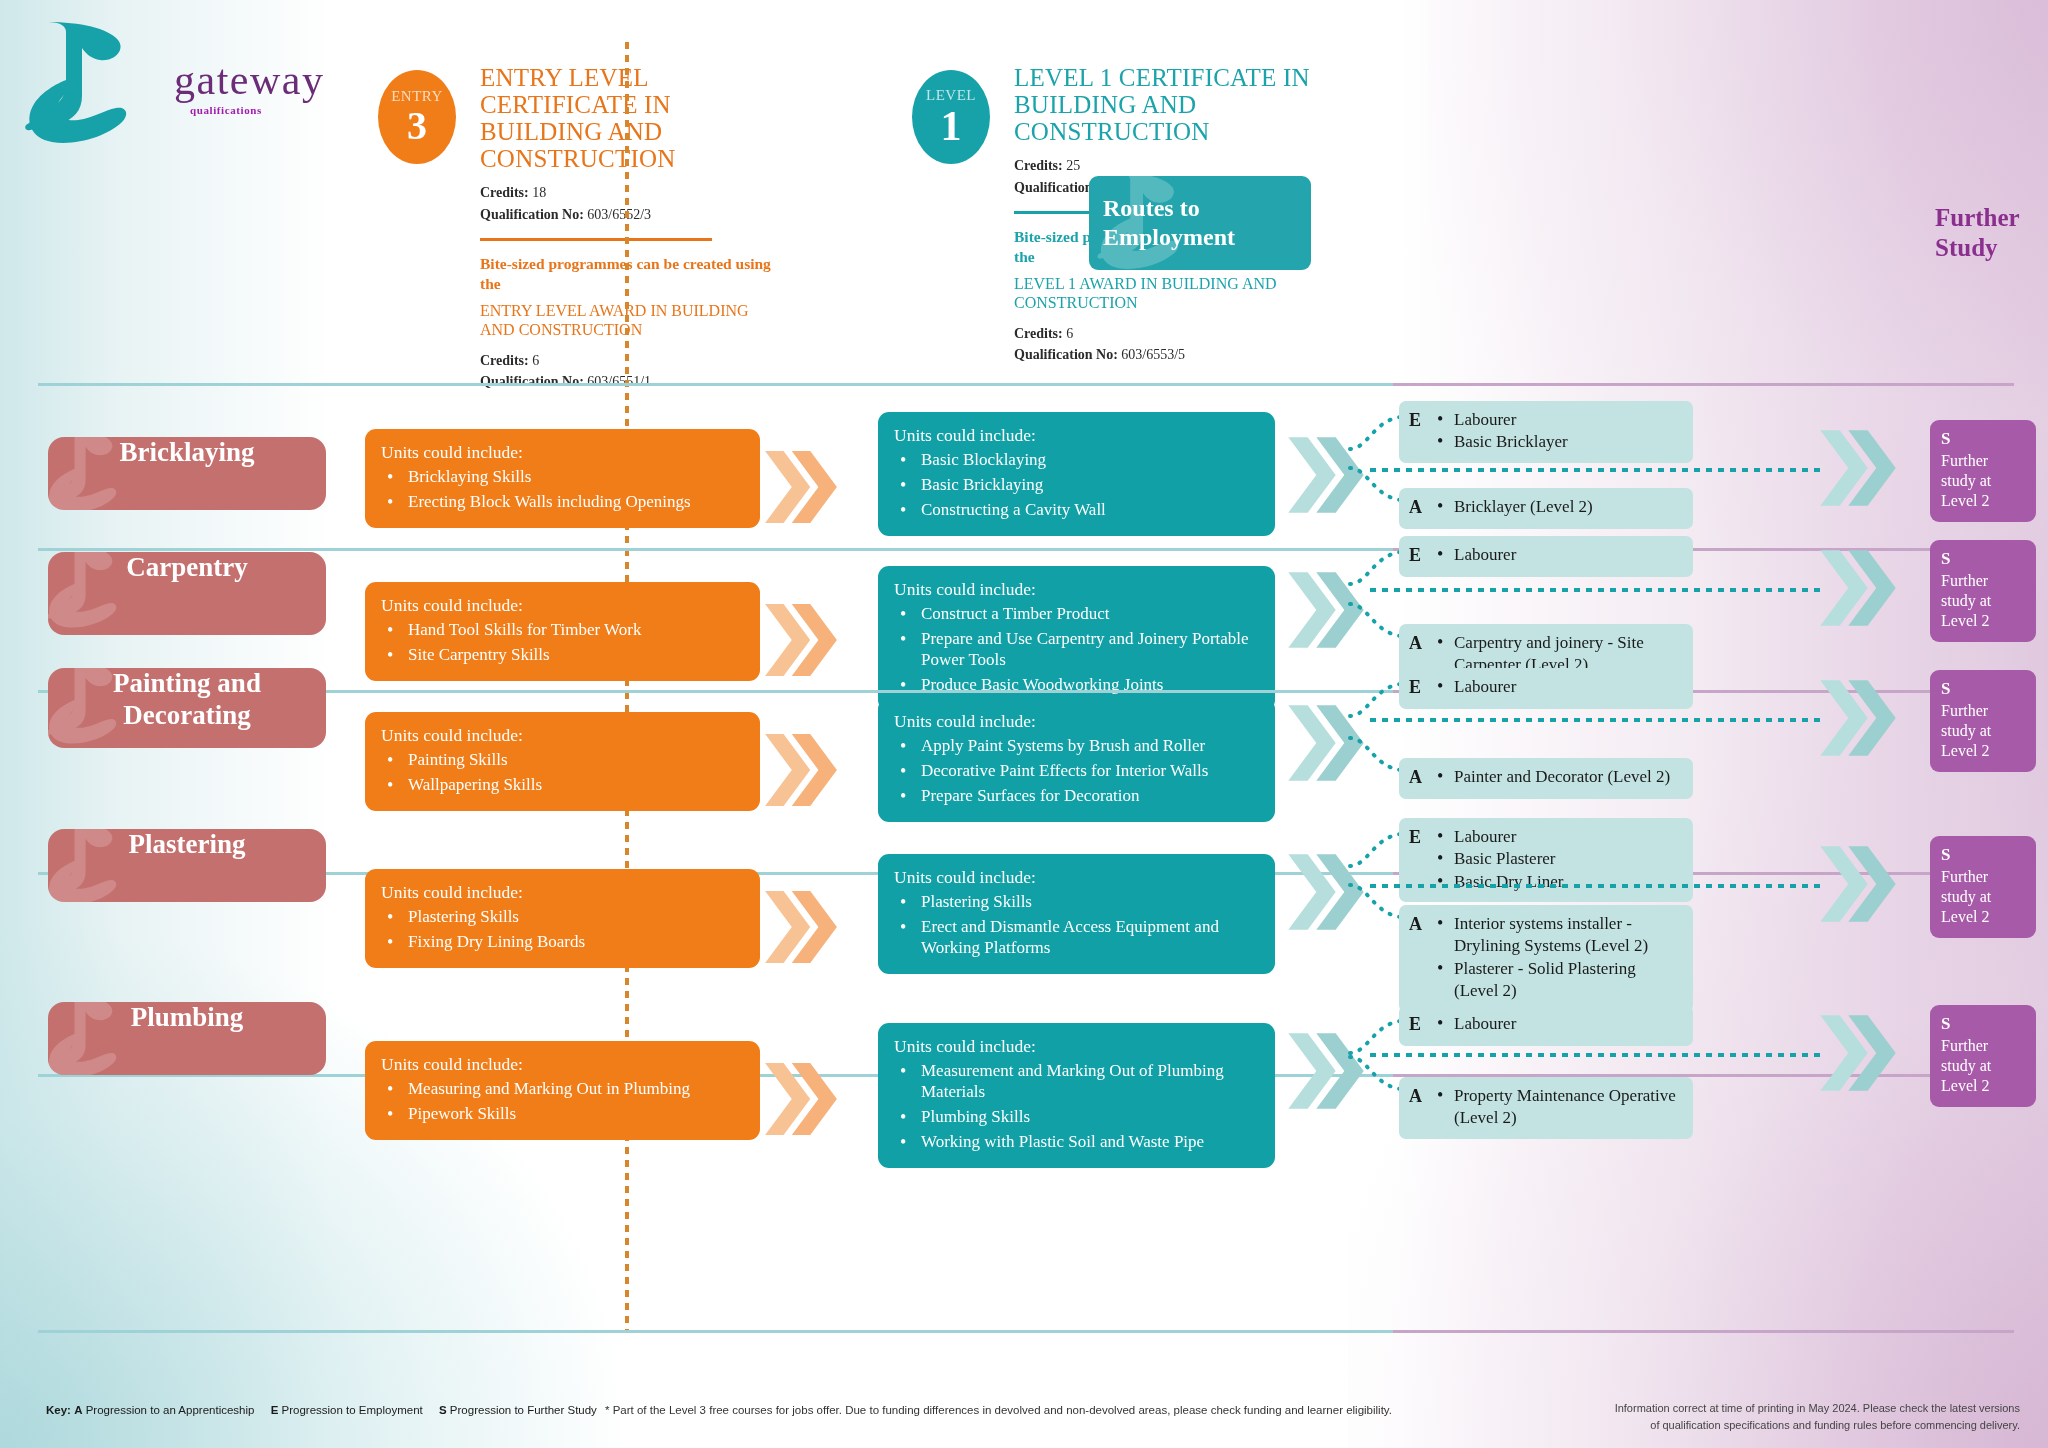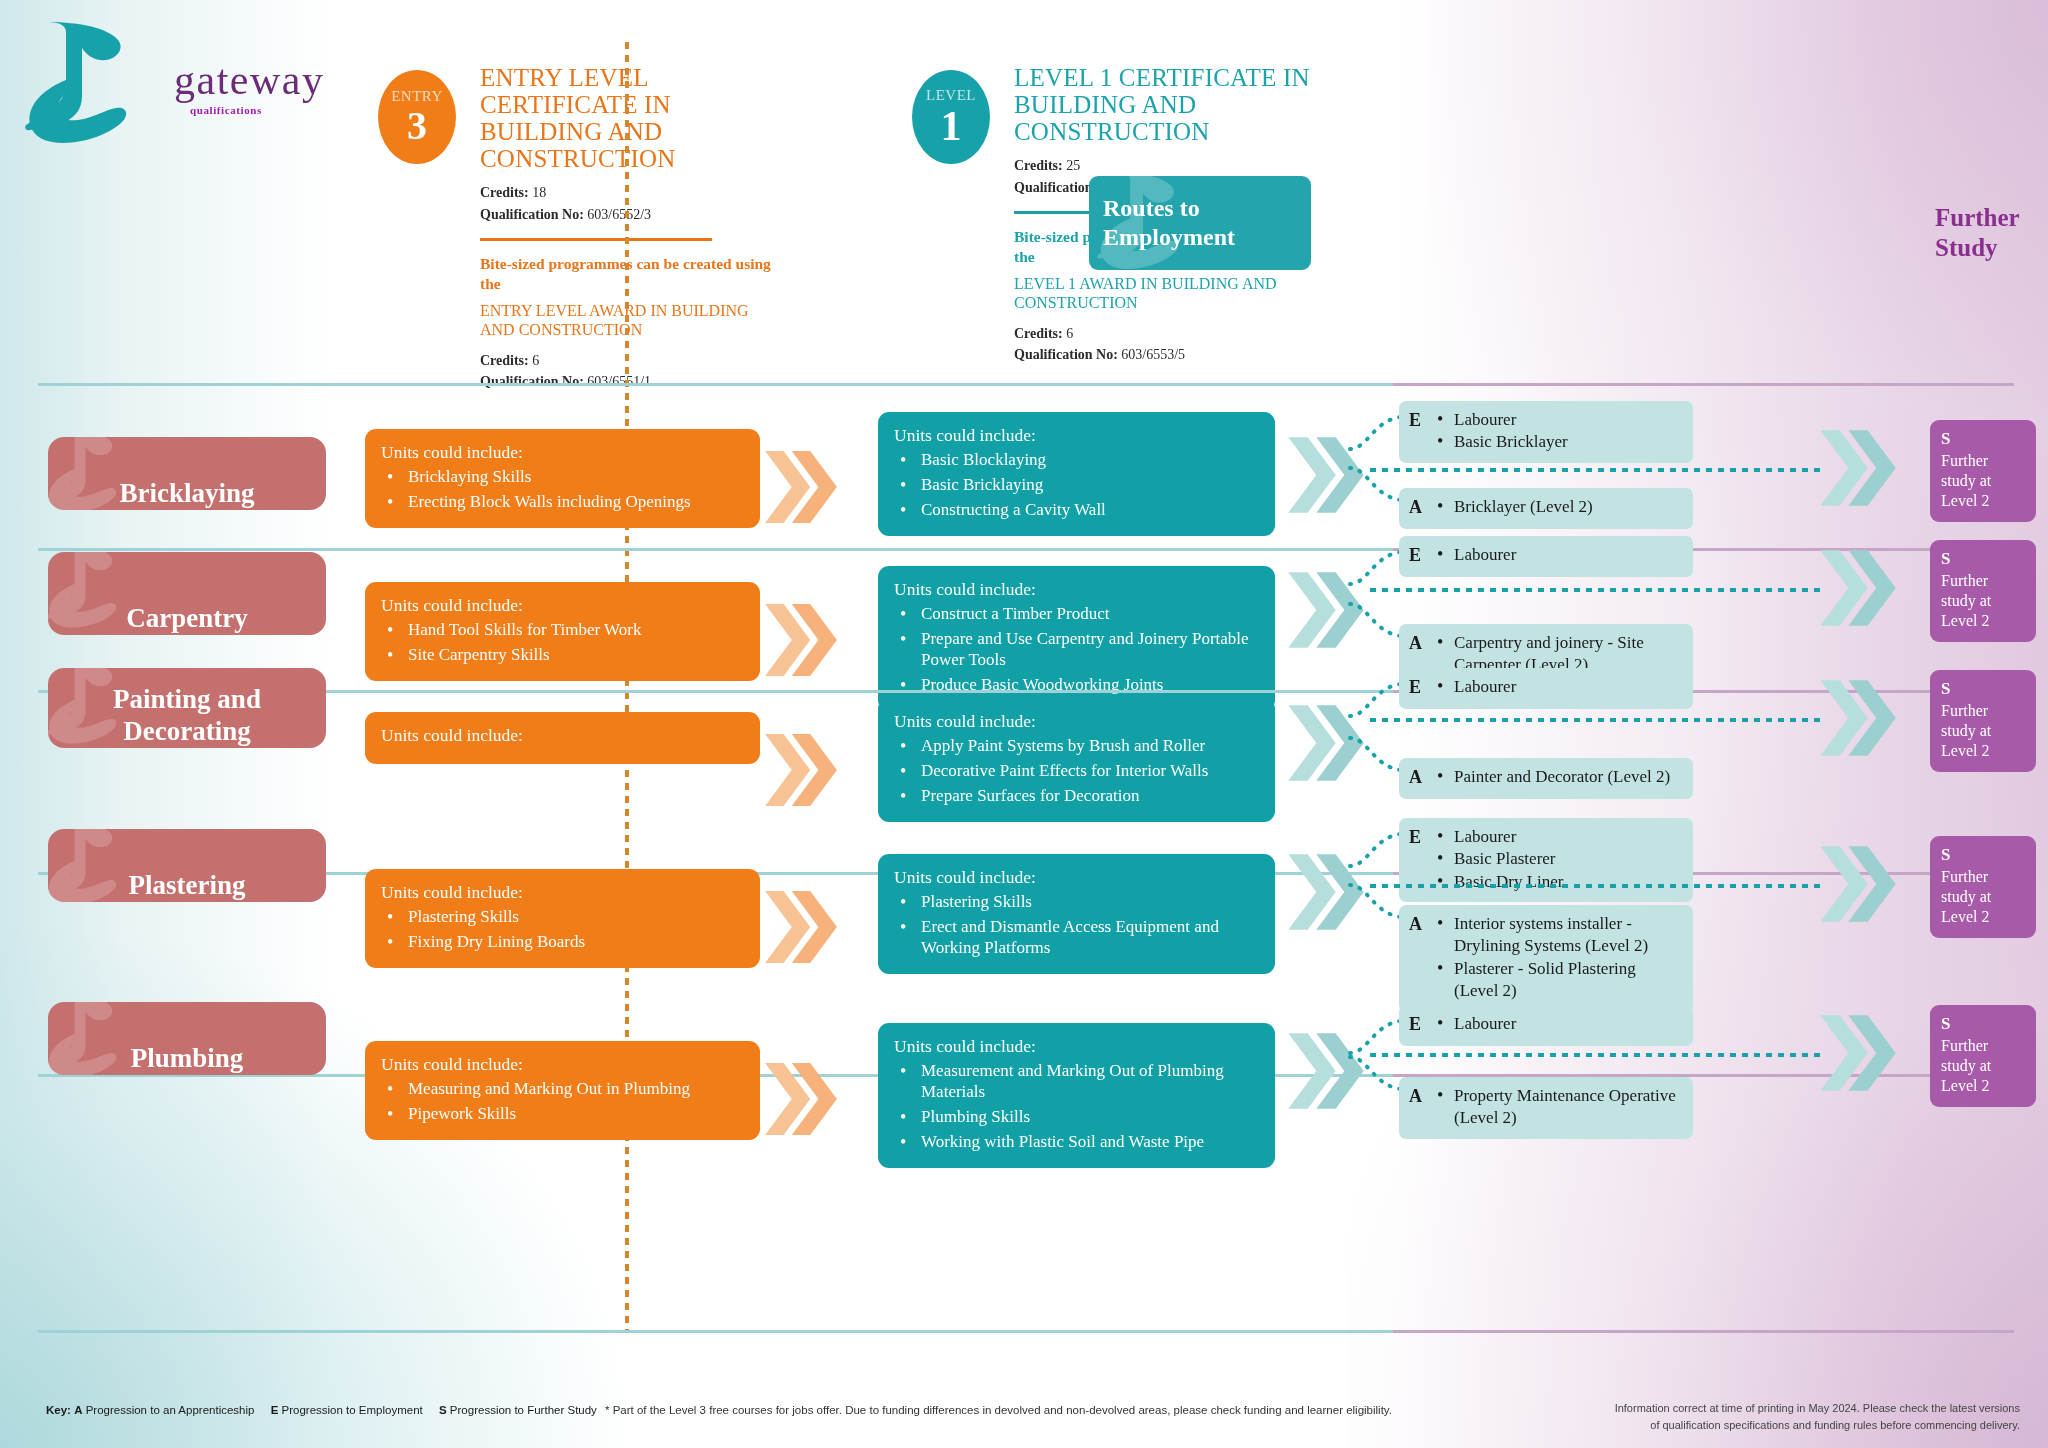--- a/index.html
+++ b/index.html
@@ -96,21 +96,21 @@
   
   .sep { position: absolute; left: 38px; height: 3px; width: 1976px; }
   .sep i { position: absolute; top: 0; height: 3px; display: block; }
   .sep .s1 { left: 0; width: 1355px; background: #9fd2d6; }
   .sep .s2 { left: 1355px; width: 621px; background: #c6a5c8; }
 
   
   .pill {
     position: absolute; left: 48px; width: 278px; height: 74px;
     background: #c4706e; border-radius: 16px; overflow: hidden;
-    display: flex; align-items: flex-end; justify-content: center;
+    display: flex; align-items: flex-start; justify-content: center;
   }
   .pill .ghost { position: absolute; left: -4px; top: -12px; opacity: .18; }
   .pill span {
     position: relative; color: #fff; font-size: 27px; font-weight: 700;
     text-align: center; line-height: 1.18; z-index: 2;
   }
 
   
   .ubox { position: absolute; border-radius: 11px; color: #fff; padding: 13px 16px 15px 16px; }
   .ubox.e3 { left: 365px; width: 395px; background: #f07d18; }
@@ -384,20 +384,24 @@
     </div>
     <div class="pill" style="top:668px;height:80px">
       <svg class="ghost" width="104" height="92" viewBox="0 0 150 130">
         <path fill="#ffffff" d="M26 4 C58 4 86 10 96 22 C104 32 92 44 78 42 C70 41 64 36 60 30 L60 78 C60 92 52 102 36 106 L8 112 C4 113 2 110 4 107 L30 90 C40 83 44 76 44 64 L44 14 C44 8 38 4 26 4 Z"></path>
         <path fill="#ffffff" d="M44 62 C44 62 22 70 12 86 C2 102 8 120 30 124 C54 128 86 118 100 104 C108 96 104 88 94 90 C82 92 72 100 56 102 C40 104 32 96 36 86 C40 76 52 68 60 64 Z"></path>
       </svg>
       <span>Painting and Decorating</span>
     </div>
     <div class="ubox e3" style="top:712px">
       <div class="uhead">Units could include:</div>
+      <ul>
+        <li>Painting Skills</li>
+        <li>Wallpapering Skills</li>
+      </ul>
     </div>
     <div class="chev" style="left:765px; top:730px">
       <svg width="72" height="80" viewBox="0 0 70 78">
         <path fill="#f8c394" d="M0 4 L26 39 L0 74 L18 74 L44 39 L18 4 Z"></path>
         <path fill="#f6b27a" d="M26 4 L52 39 L26 74 L44 74 L70 39 L44 4 Z"></path>
       </svg>
     </div>
     <div class="ubox l1" style="top:698px">
       <div class="uhead">Units could include:</div>
       <ul>

